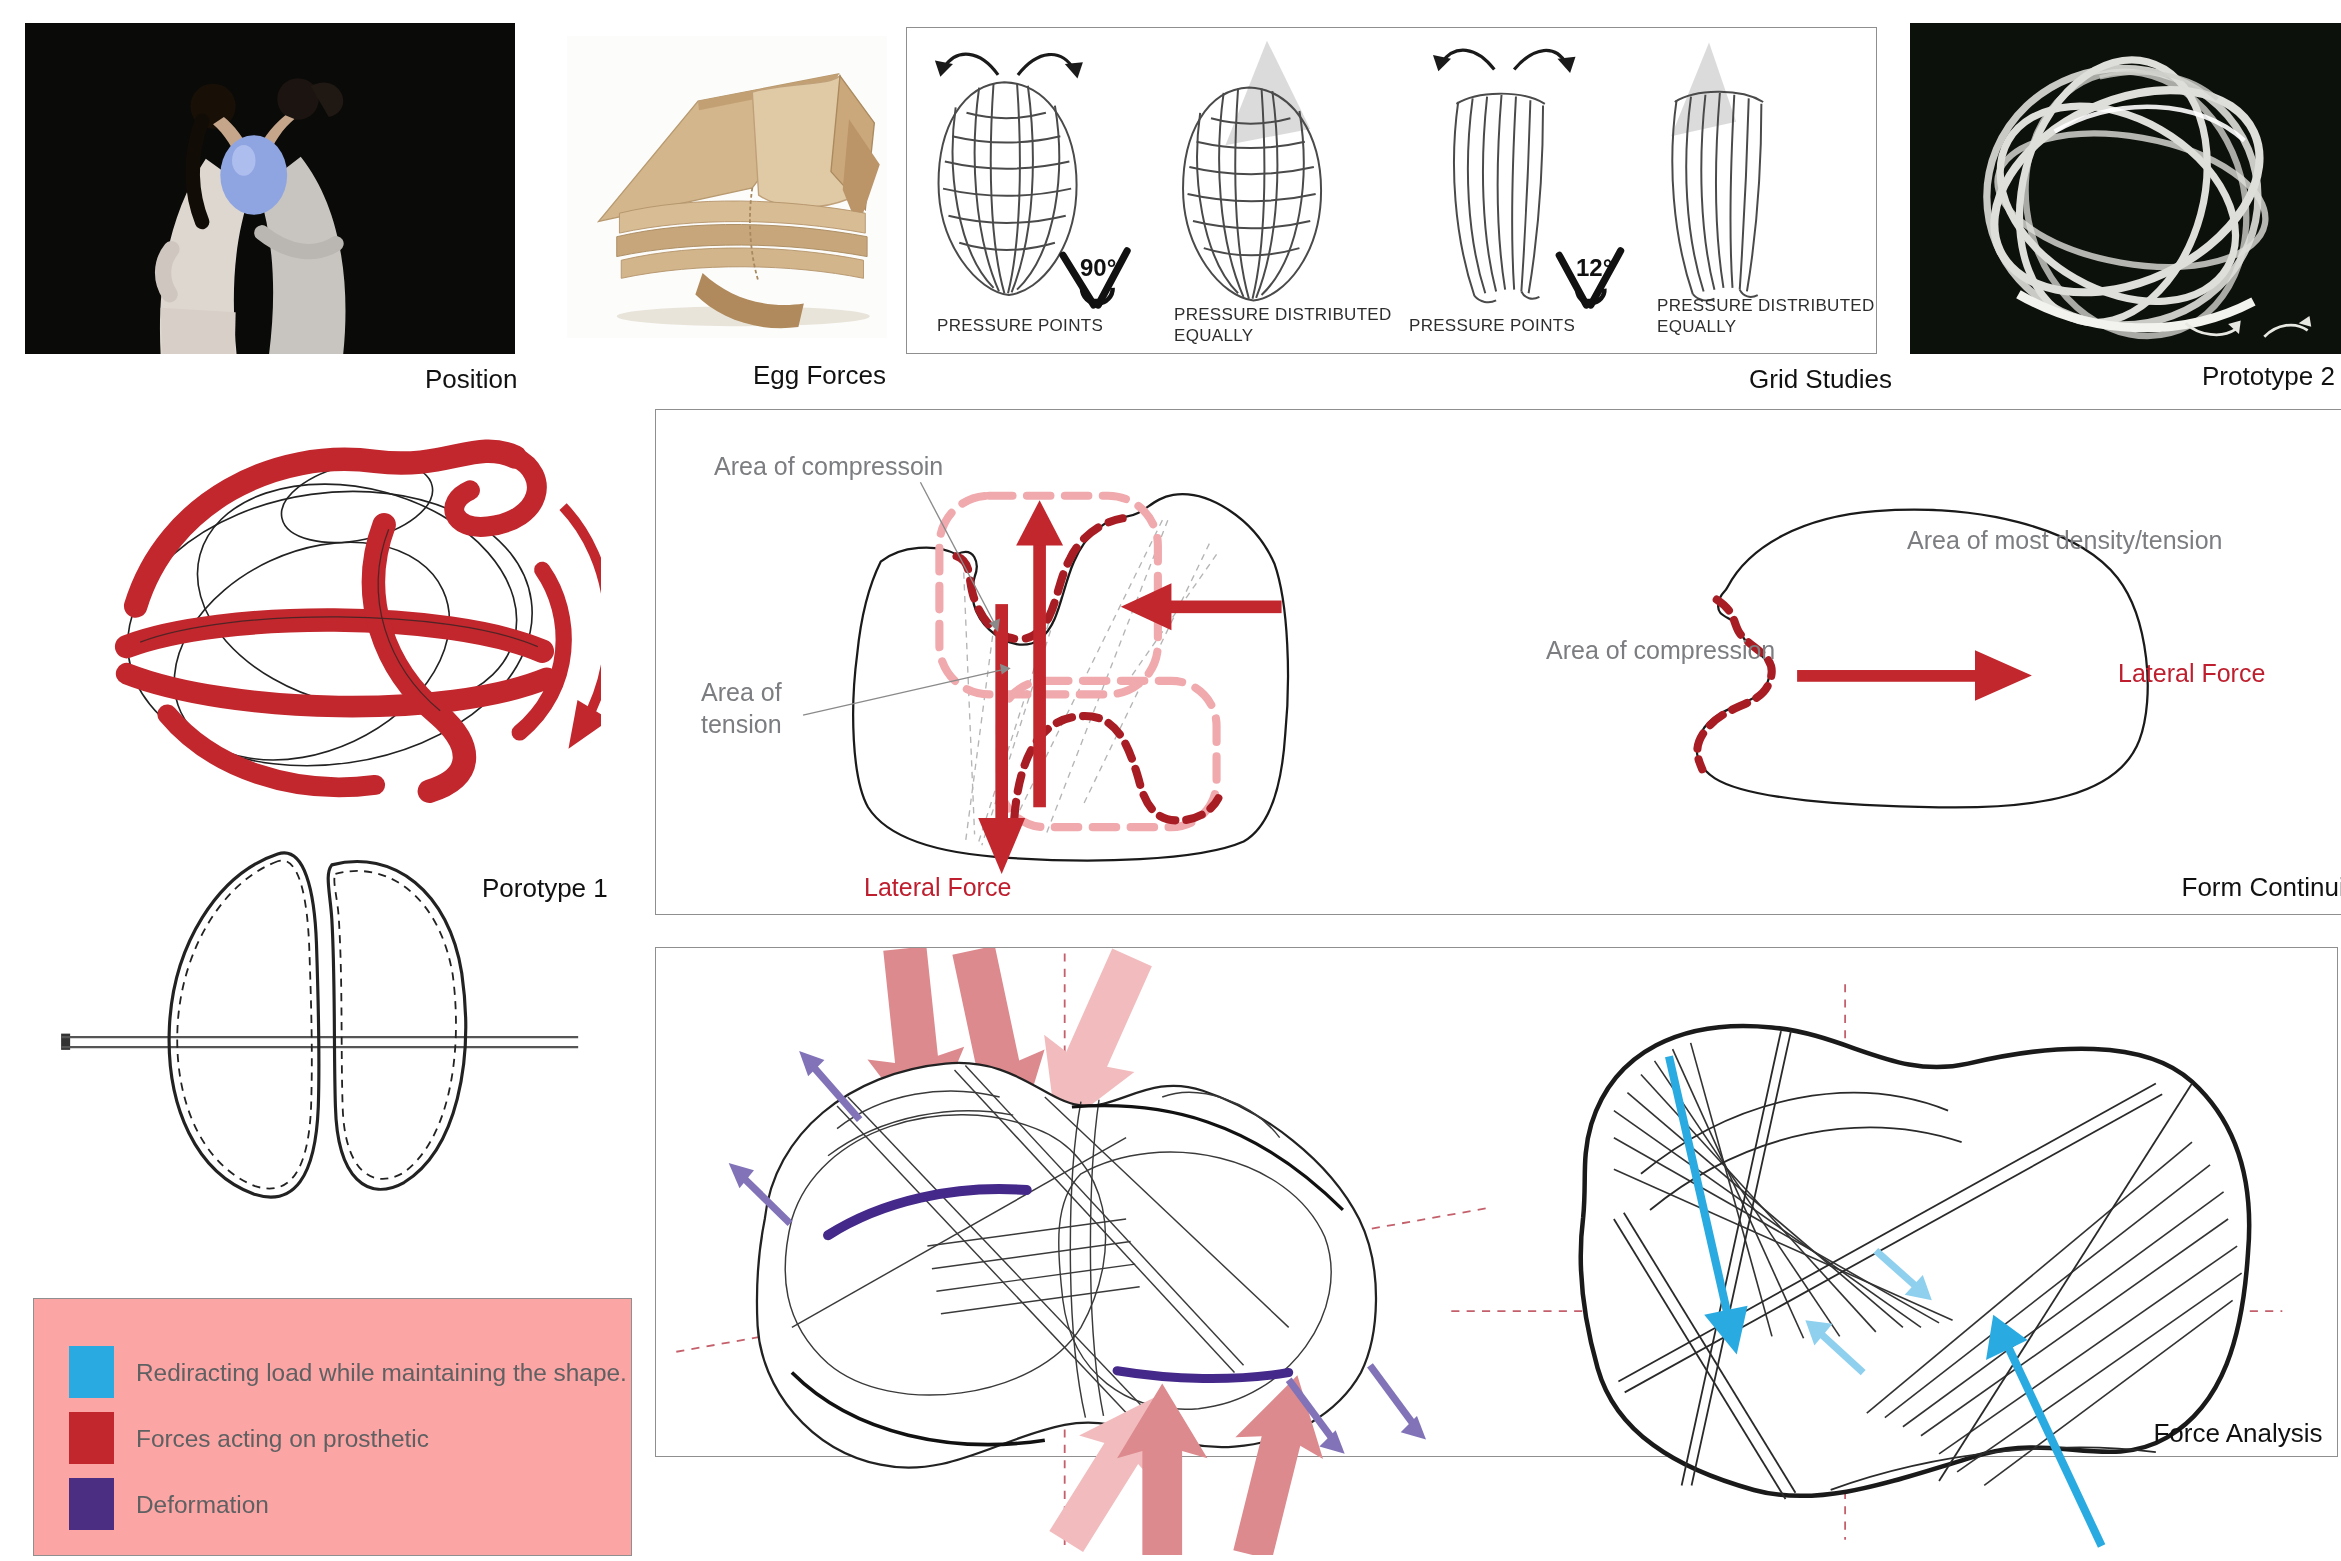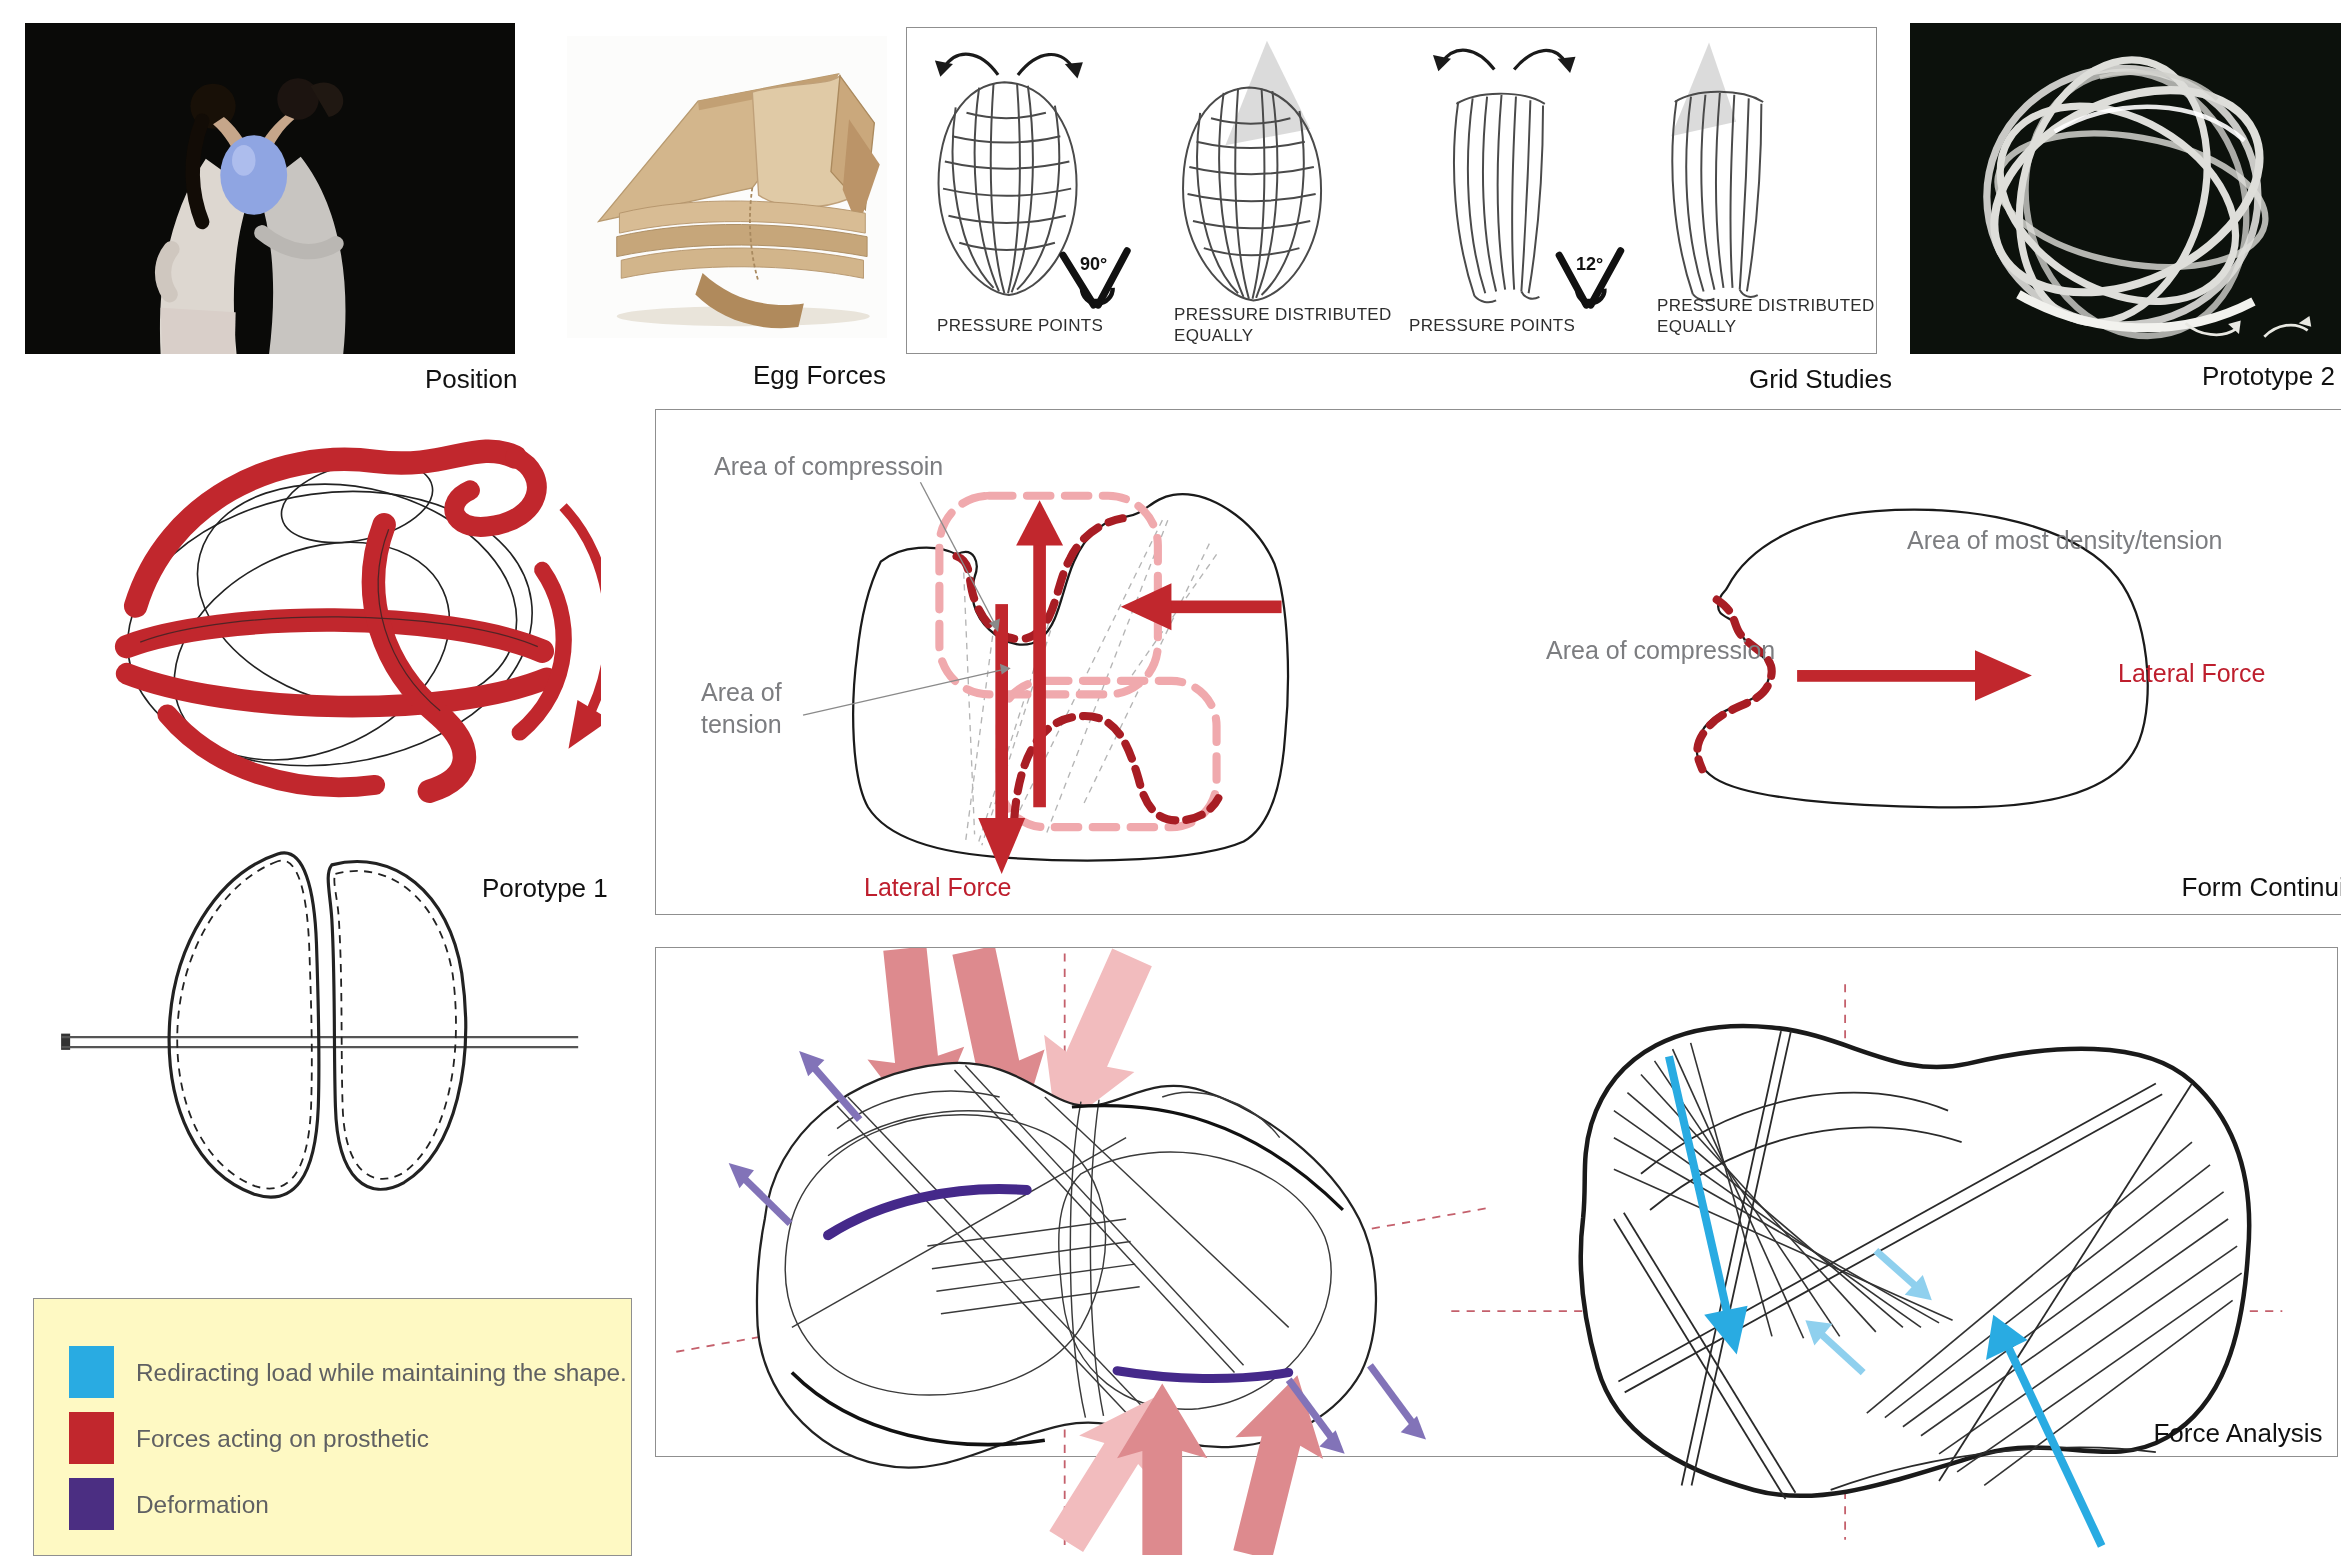--- a/index.html
+++ b/index.html
@@ -8,22 +8,22 @@
     width:2342px; height:1561px; position:relative; background:#ffffff;
     font-family:"Liberation Sans", sans-serif; overflow:hidden; color:#1a1a1a;
   }
   .abs { position:absolute; }
   .photo { position:absolute; overflow:hidden; }
   .panel { position:absolute; border:1.8px solid #8f8f8f; background:#fff; }
   .caption { position:absolute; font-size:26px; color:#111; white-space:nowrap; }
   .small-label { position:absolute; font-size:17px; color:#2e2e2e; letter-spacing:0.3px; line-height:21px; white-space:nowrap; }
   .gray-label { position:absolute; font-size:25px; color:#7c7d80; line-height:32px; white-space:nowrap; }
   .red-label { position:absolute; font-size:25px; color:#be1e2d; white-space:nowrap; }
-  .angle-label { position:absolute; font-size:18px; font-weight:bold; color:#111; white-space:nowrap; }
-  .legend-box { position:absolute; border:1.8px solid #8f8f8f; background:#fef9c3; }
+  .angle-label { position:absolute; font-size:24px; font-weight:bold; color:#111; white-space:nowrap; }
+  .legend-box { position:absolute; border:1.8px solid #8f8f8f; background:#fca5a5; }
   .legend-swatch { position:absolute; width:45px; height:52px; }
   .legend-label { position:absolute; font-size:24.4px; color:#5f6062; white-space:nowrap; }
   svg { display:block; }
 </style>
 </head>
 <body>
 
 <div class="photo" style="left:25px; top:22.6px; width:490px; height:331px; background:#0a0a08;">
   <svg width="490" height="331" viewBox="0 0 542 366">
     <rect x="0" y="0" width="542" height="366" fill="#0a0a08"></rect>

